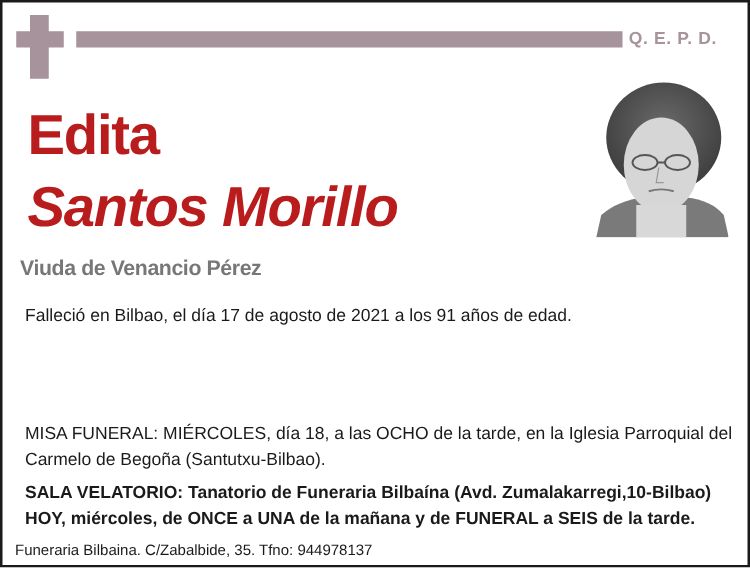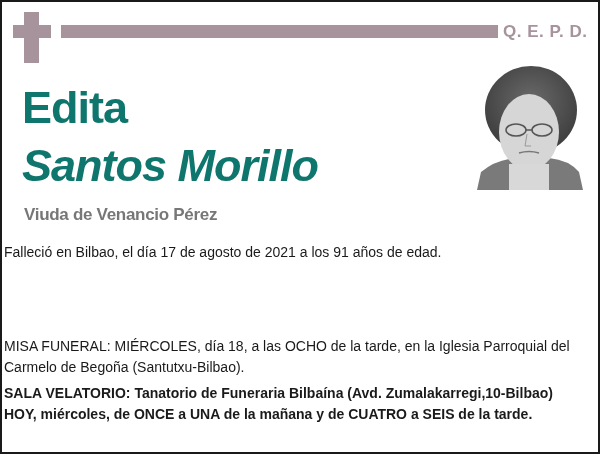--- a/index.html
+++ b/index.html
@@ -6,27 +6,27 @@
   body { width: 600px; height: 454px; background: #fff; overflow: hidden; }
   .card {
     position: relative; width: 600px; height: 454px; box-sizing: border-box;
     border-left: 2px solid #1a1a1a; border-top: 2px solid #1a1a1a;
     border-right: 2px solid #1a1a1a; border-bottom: 2px solid #1a1a1a;
     background: #fff; font-family: "Liberation Sans", sans-serif; color: #1a1a1a;
   }
   .cross-v { position: absolute; left: 22px; top: 10px; width: 15px; height: 51px; background: #a6939c; }
   .cross-h { position: absolute; left: 11px; top: 23px; width: 38px; height: 13px; background: #a6939c; }
   .bar { position: absolute; left: 59px; top: 23px; width: 437px; height: 13px; background: #a6939c; }
-  .qepd { position: absolute; left: 501px; top: 20px; font-size: 17px; font-weight: bold; color: #a6939c; letter-spacing: 0.5px; }
-  .name { position: absolute; left: 20px; font-size: 45px; font-weight: bold; letter-spacing: -1px; color: #0f766e; line-height: 1; }
+  .qepd { position: absolute; left: 501px; top: 20px; font-size: 14px; font-weight: bold; color: #a6939c; letter-spacing: 0.5px; }
+  .name { position: absolute; left: 20px; font-size: 45px; font-weight: bold; letter-spacing: -1px; color: #b91c1c; line-height: 1; }
   .name1 { top: 83px; }
   .name2 { top: 141px; font-style: italic; }
-  .subtitle { position: absolute; left: 14px; top: 203px; font-size: 17px; font-weight: bold; color: #777; letter-spacing: -0.3px; margin-left: 8px; }
+  .subtitle { position: absolute; left: 14px; top: 203px; font-size: 17px; font-weight: bold; color: #777; letter-spacing: -0.3px; }
   .photo { position: absolute; left: 473px; top: 58px; width: 108px; height: 130px; background: #fff; overflow: hidden; }
-  .para { position: absolute; left: 2px; font-size: 14px; line-height: 21px; width: 580px; }
+  .para { position: absolute; left: 18px; font-size: 14px; line-height: 21px; width: 580px; }
   .p1 { top: 240px; }
   .p2 { top: 266px; }
   .p3 { top: 334px; font-weight: normal; }
   .p4 { top: 381px; font-weight: bold; }
   .footer { position: absolute; left: 10px; top: 431px; font-size: 12px; }
 </style>
 </head>
 <body>
 
 <div class="card">
@@ -55,15 +55,16 @@
       <ellipse cx="41" cy="70" rx="10" ry="6" fill="none" stroke="#555" stroke-width="1.5"></ellipse>
       <ellipse cx="67" cy="70" rx="10" ry="6" fill="none" stroke="#555" stroke-width="1.5"></ellipse>
       <line x1="51" y1="70" x2="57" y2="70" stroke="#555" stroke-width="1.5"></line>
       <path d="M44 93 Q54 90 64 93" fill="none" stroke="#777" stroke-width="1.5"></path>
       <path d="M52 74 L50 86 L56 86" fill="none" stroke="#999" stroke-width="1"></path>
     </svg>
   </div>
 
   <div class="para p1">Falleció en Bilbao, el día 17 de agosto de 2021 a los 91 años de edad.</div>
   <div class="para p3">MISA FUNERAL: MIÉRCOLES, día 18, a las OCHO de la tarde, en la Iglesia Parroquial del Carmelo de Begoña (Santutxu-Bilbao).</div>
-  <div class="para p4">SALA VELATORIO: Tanatorio de Funeraria Bilbaína (Avd. Zumalakarregi,10-Bilbao) HOY, miércoles, de ONCE a UNA de la mañana y de CUATRO a SEIS de la tarde.</div>
+  <div class="para p4">SALA VELATORIO: Tanatorio de Funeraria Bilbaína (Avd. Zumalakarregi,10-Bilbao) HOY, miércoles, de ONCE a UNA de la mañana y de FUNERAL a SEIS de la tarde.</div>
 
+  <div class="footer">Funeraria Bilbaina. C/Zabalbide, 35. Tfno: 944978137</div>
 </div>
 
 </body></html>

